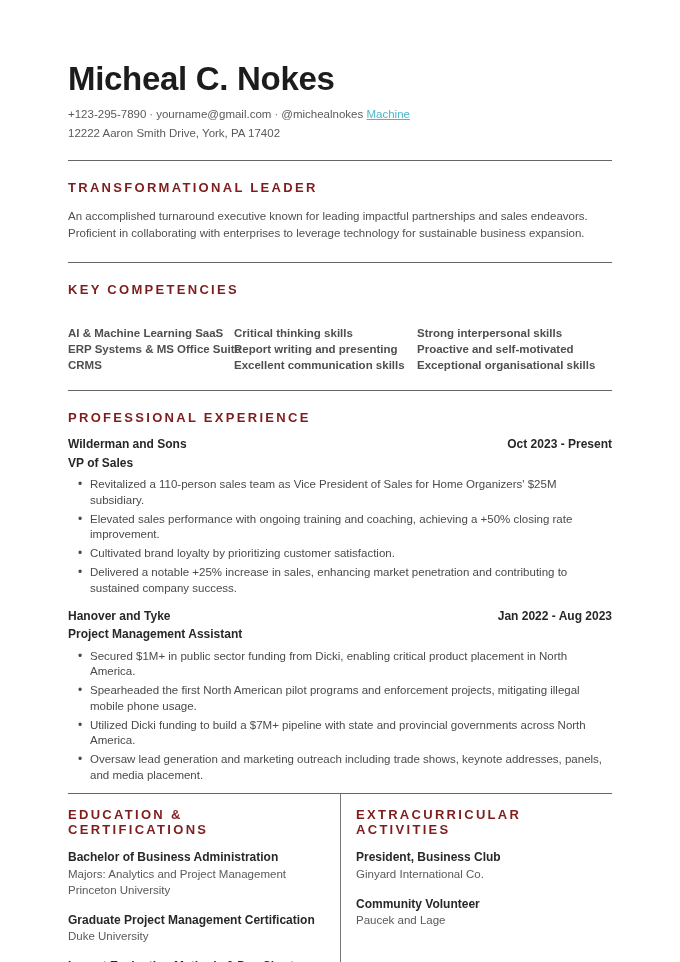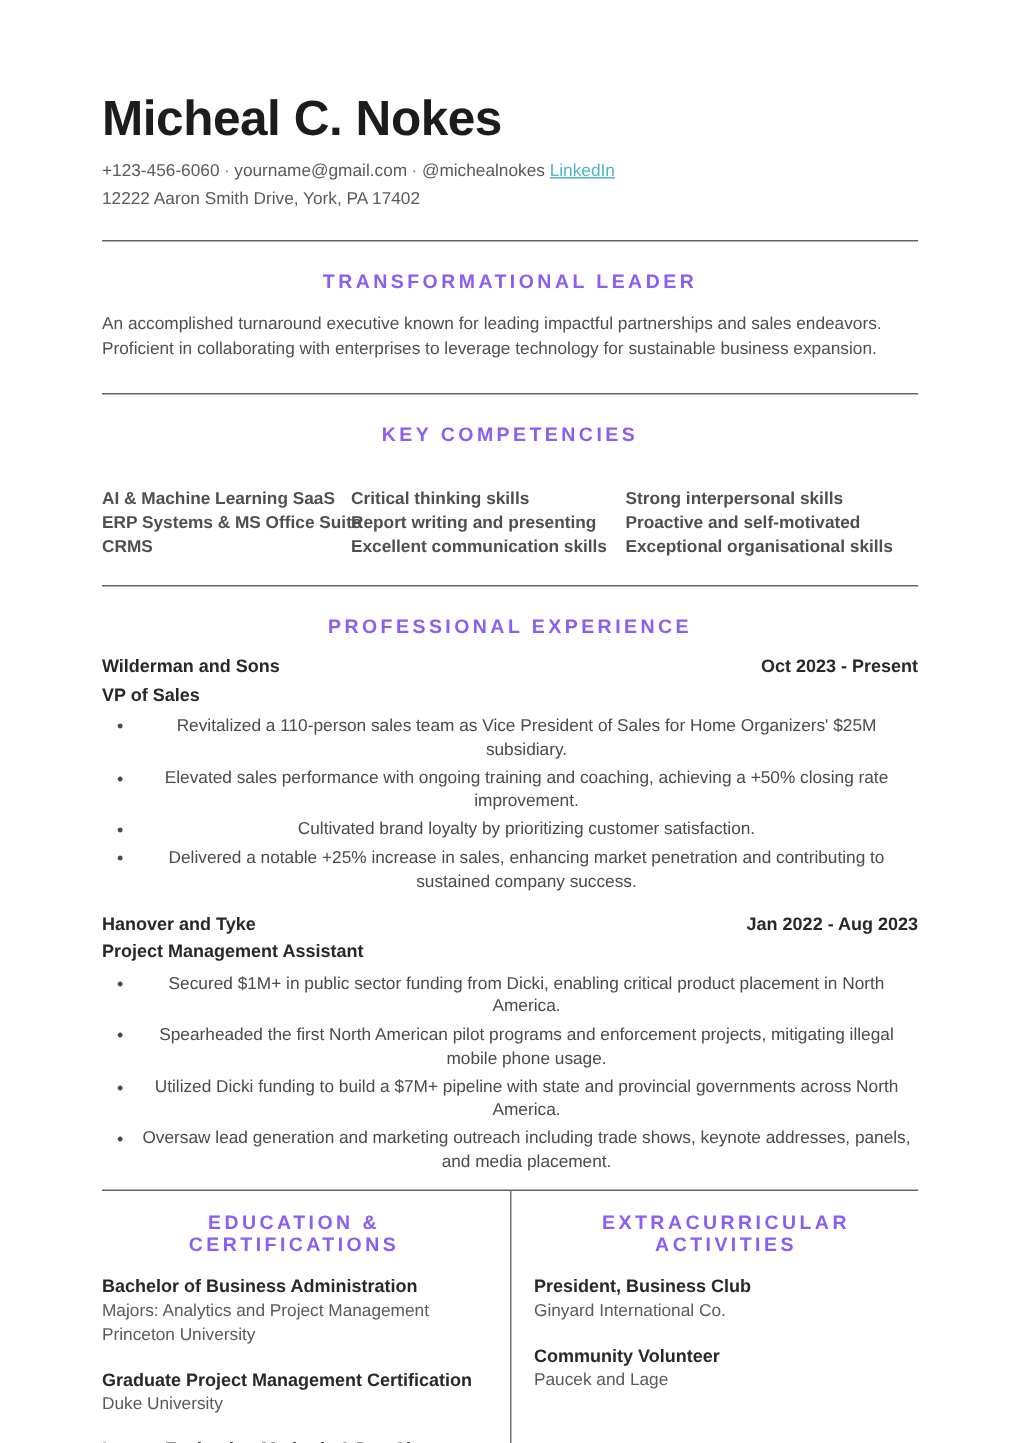--- a/index.html
+++ b/index.html
@@ -52,24 +52,23 @@
     margin: 0;
   }
   .hr1 { margin-top: 19px; }
   .hr2 { margin-top: 21px; }
   .hr3 { margin-top: 17px; }
   .hr4 { margin-top: 9px; }
 
   .section-heading {
     font-size: 13px;
     font-weight: 700;
-    color: #8b5cf6;
+    color: #7f1d1d;
     letter-spacing: 2.3px;
     margin: 0;
-    text-align: center;
   }
   .mt-heading { margin-top: 19px; }
 
   .summary-text {
     margin-top: 13px;
     font-size: 11.5px;
     line-height: 1.42;
     color: #4f4f4f;
     max-width: 544px;
   }
@@ -99,21 +98,20 @@
     line-height: 1.3;
   }
   .job-title { margin-top: 3px; }
   .job-bullets {
     list-style: none;
     margin: 6px 0 10px 0;
     padding: 0;
     font-size: 11.5px;
     line-height: 1.35;
     color: #4a4a4a;
-    text-align: center;
   }
   .job-bullets li {
     position: relative;
     padding-left: 22px;
     margin-bottom: 3.5px;
   }
   .job-bullets li::before {
     content: "\2022";
     position: absolute;
     left: 10px;
@@ -153,22 +151,22 @@
   .entry + .entry { margin-top: 14px; }
 </style>
 </head>
 <body>
 
 <div class="page">
 
   <header>
     <h1 class="name">Micheal C. Nokes</h1>
     <div class="contact-line">
-      <span>+123-456-6060</span><span class="sep">·</span><span>yourname@gmail.com</span><span class="sep">·</span><span>@michealnokes</span>
-      <a class="linkedin-link">LinkedIn</a>
+      <span>+123-295-7890</span><span class="sep">·</span><span>yourname@gmail.com</span><span class="sep">·</span><span>@michealnokes</span>
+      <a class="linkedin-link">Machine</a>
     </div>
     <div class="address">12222 Aaron Smith Drive, York, PA 17402</div>
   </header>
 
   <hr class="hrule hr1">
 
   <section>
     <h2 class="section-heading mt-heading">TRANSFORMATIONAL LEADER</h2>
     <p class="summary-text">An accomplished turnaround executive known for leading impactful partnerships and sales endeavors. Proficient in collaborating with enterprises to leverage technology for sustainable business expansion.</p>
   </section>

